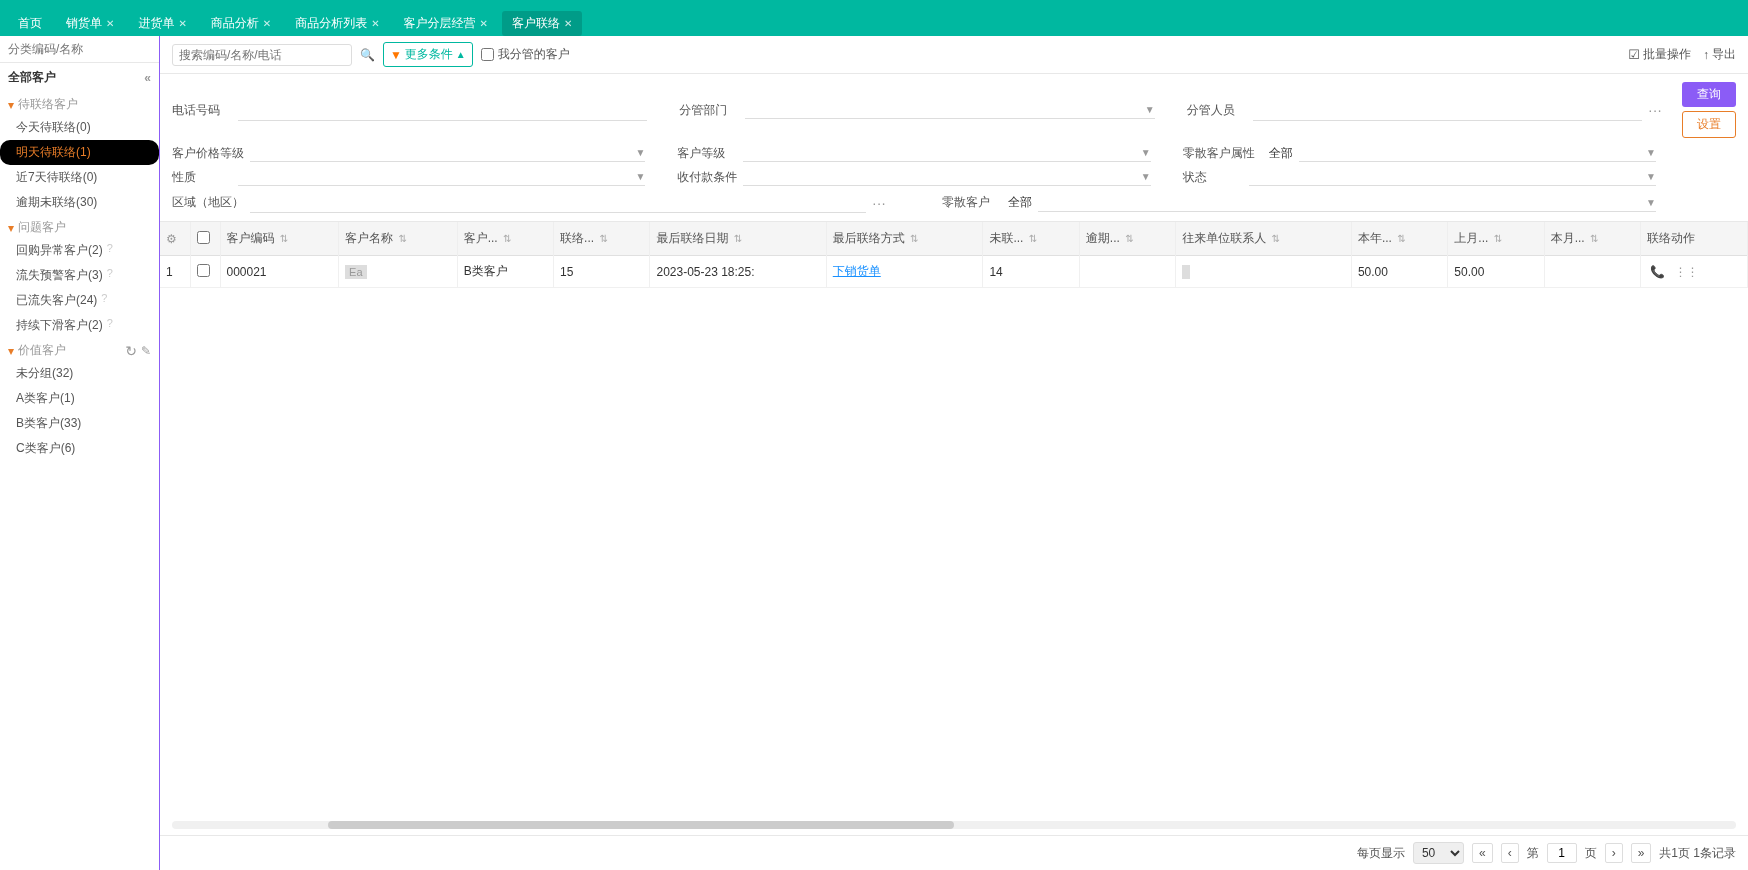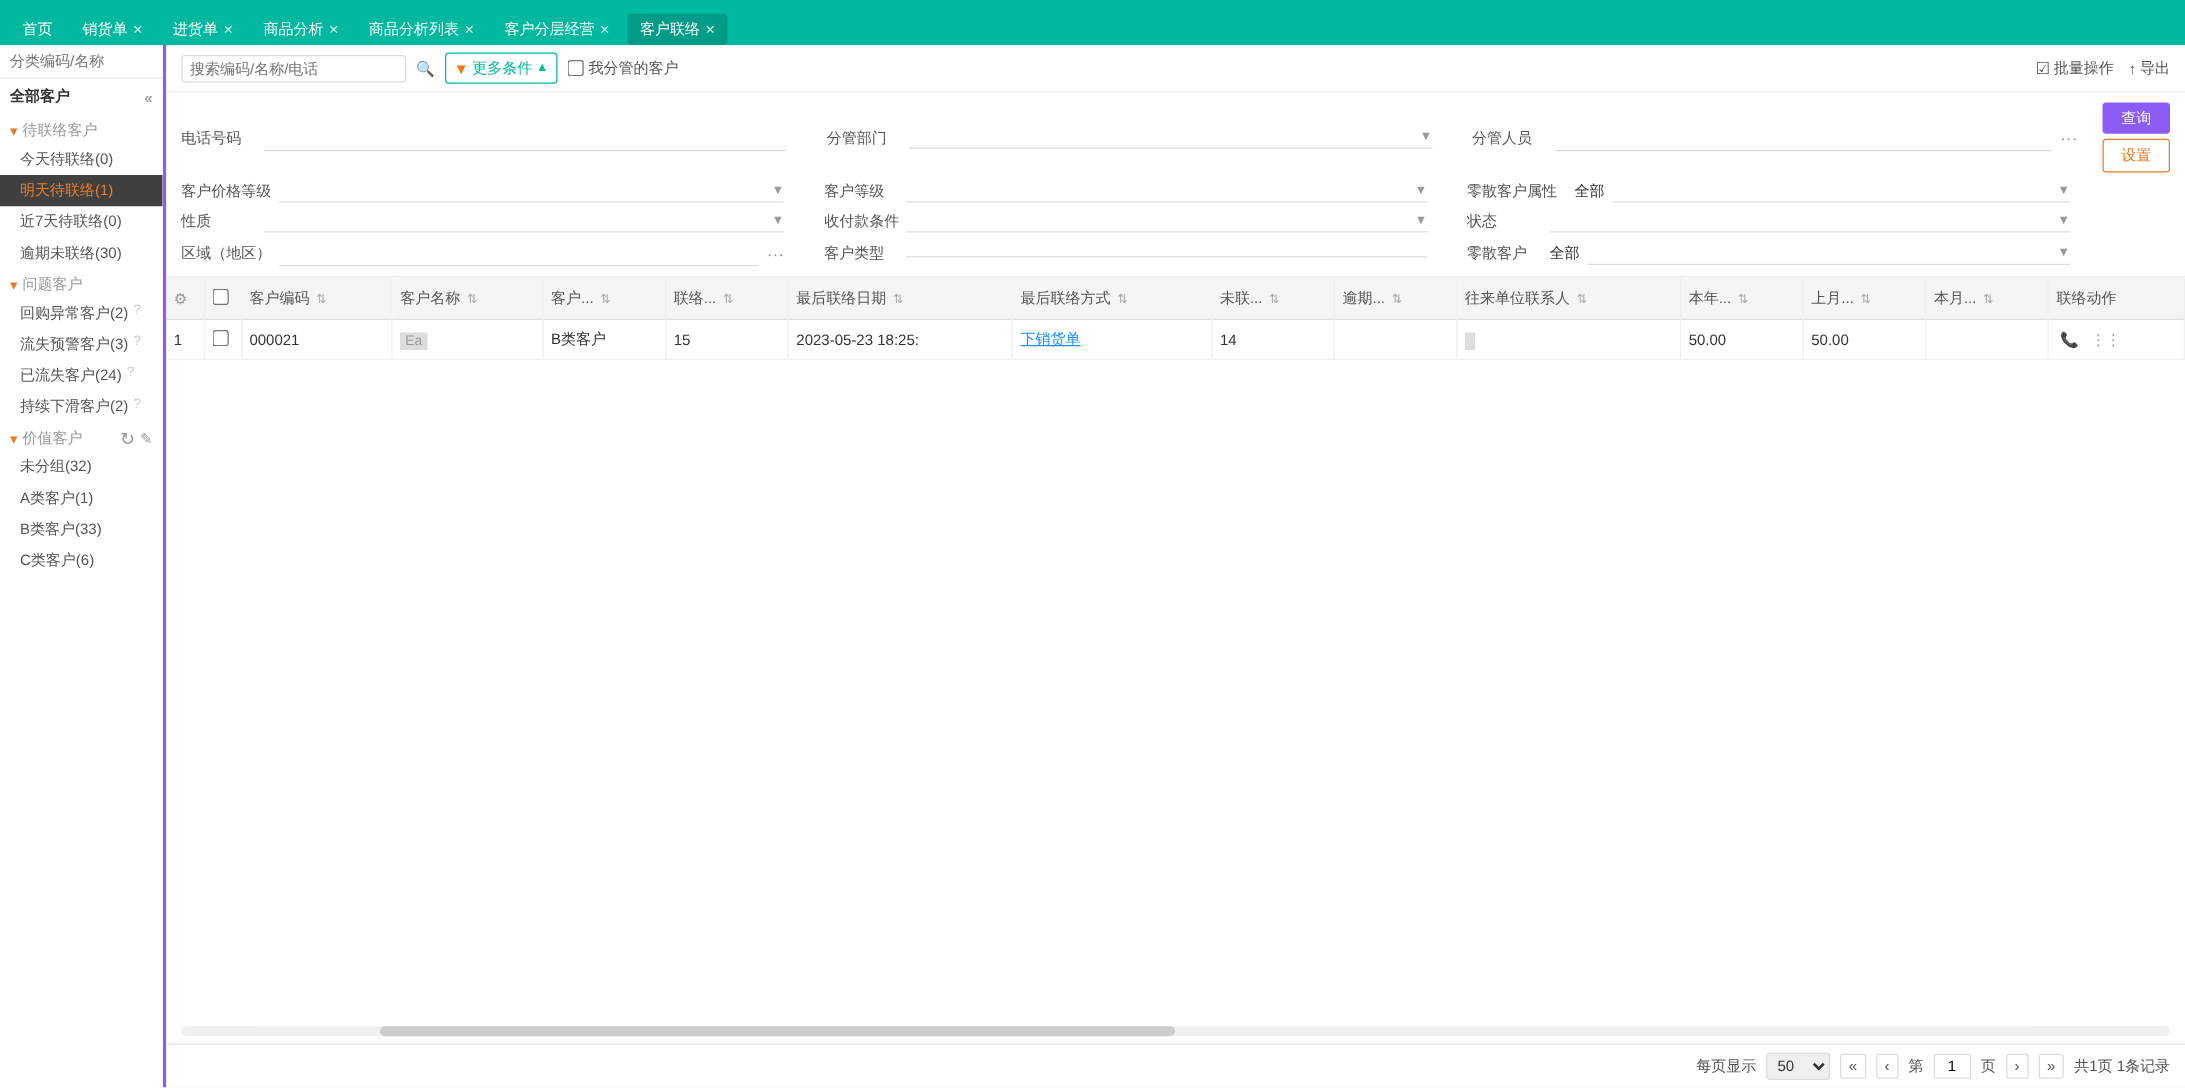--- a/index.html
+++ b/index.html
@@ -29,23 +29,23 @@
     .nav-close { font-size: 10px; opacity: 0.8; }
 
     
     .main-layout {
       display: flex;
       height: calc(870px - 36px);
     }
 
     
     .sidebar {
-      width: 133px;
+      width: 160px;
       background: #fff;
-      border-right: 3px solid #8b5cf6;
+      border-right: 1px solid #8b5cf6;
       overflow-y: auto;
       flex-shrink: 0;
     }
     .sidebar-search {
       display: flex;
       align-items: center;
       padding: 6px 8px;
       border-bottom: 1px solid #e8e8e8;
       gap: 4px;
     }
@@ -77,21 +77,21 @@
       gap: 4px;
     }
     .sidebar-item {
       padding: 4px 8px 4px 16px;
       color: #555;
       cursor: pointer;
       display: flex;
       align-items: flex-start;
       gap: 4px;
     }
-    .sidebar-item.active { background: #404040; color: #e87d28; }
+    .sidebar-item.active { background: #000000; color: #e87d28; border-radius: 10px; }
     .sidebar-item .help-icon { color: #ccc; font-size: 11px; }
 
     
     .content {
       flex: 1;
       display: flex;
       flex-direction: column;
       overflow: hidden;
     }
 
@@ -501,26 +501,20 @@
         <div style="margin-left:12px; width:60px;"></div>
       </div>
 
       <div class="filter-row">
         <div class="filter-field">
           <span class="filter-field-label">区域（地区）</span>
           <input class="filter-field-input" type="text" style="">
           <span class="filter-dots">···</span>
         </div>
         <div style="width:16px;"></div>
-        <div class="filter-field">
-          <span class="filter-field-label">客户类型</span>
-          <div class="filter-select">
-            <span></span>
-          </div>
-        </div>
         <div style="width:16px;"></div>
         <div class="filter-field">
           <span class="filter-field-label" style="min-width:60px;">零散客户</span>
           <span style="color:#333;">全部</span>
           <div class="filter-select" style="flex:1;">
             <span></span>
             <span class="caret">▼</span>
           </div>
         </div>
         <div style="margin-left:12px; width:60px;"></div>

